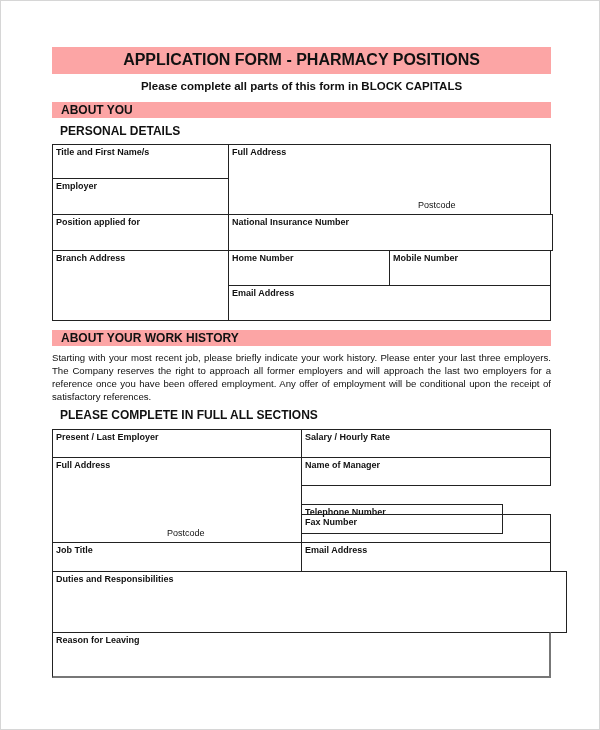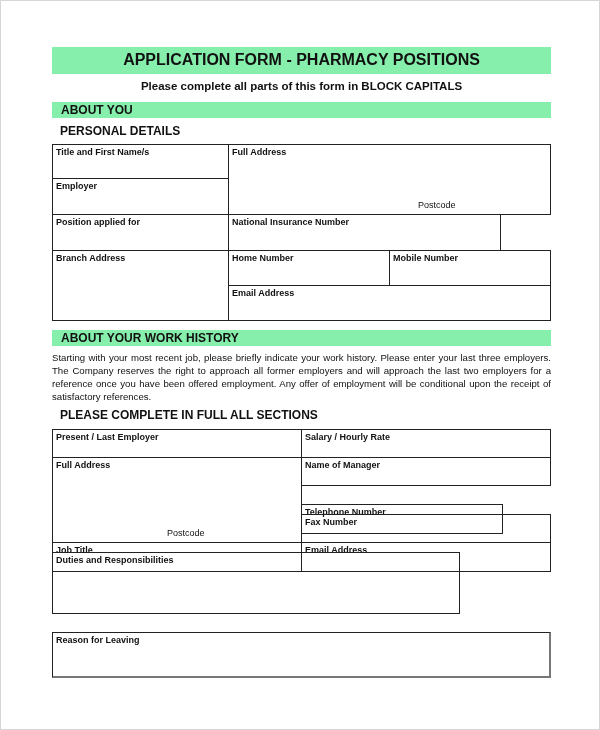--- a/index.html
+++ b/index.html
@@ -1,19 +1,19 @@
 <!DOCTYPE html>
 <html><head>
 <meta charset="utf-8">
 <style>
   html, body { margin:0; padding:0; }
   body { width:600px; height:730px; background:#ffffff; position:relative; overflow:hidden;
          font-family:"Liberation Sans", sans-serif; color:#111; }
   .page-border { position:absolute; left:0; top:0; width:598px; height:728px; border:1px solid #d6d6d6; }
-  .bar { position:absolute; left:52px; width:499px; background:#86efac; }
+  .bar { position:absolute; left:52px; width:499px; background:#fca5a5; }
   .title-bar { top:47px; height:27px; }
   .title-text { position:absolute; left:0; right:0; top:4px; text-align:center; font-size:16px; font-weight:bold; }
   .subtitle { position:absolute; left:52px; width:499px; top:80px; text-align:center; font-size:11.5px; font-weight:bold; }
   .section-bar { height:16px; }
   .section-text { position:absolute; left:9px; top:1px; font-size:12px; font-weight:bold; }
   .heading { position:absolute; left:52px; font-size:12px; font-weight:bold;padding-left:8px; }
   .para { position:absolute; left:52px; width:499px; top:351px; font-size:9.6px; line-height:13px; text-align:justify; }
   .cell { position:absolute; box-sizing:border-box; border:1px solid #222; }
   .lbl { position:absolute; left:3px; top:2px; font-size:9px;font-weight:bold; }
   .lbl.b { font-weight:bold; }
@@ -41,21 +41,21 @@
   <div class="cell" style="left:52px;top:178px;width:177px;height:37px;">
     <span class="lbl">Employer</span>
   </div>
   <div class="cell" style="left:228px;top:144px;width:323px;height:71px;">
     <span class="lbl">Full Address</span>
     <span class="post" style="left:189px;top:55px;">Postcode</span>
   </div>
   <div class="cell" style="left:52px;top:214px;width:177px;height:37px;">
     <span class="lbl">Position applied for</span>
   </div>
-  <div class="cell" style="left:228px;top:214px;width:273px;height:37px;">
+  <div class="cell" style="left:228px;top:214px;width:325px;height:37px;">
     <span class="lbl">National Insurance Number</span>
   </div>
   <div class="cell" style="left:52px;top:250px;width:177px;height:71px;">
     <span class="lbl">Branch Address</span>
   </div>
   <div class="cell" style="left:228px;top:250px;width:162px;height:36px;">
     <span class="lbl">Home Number</span>
   </div>
   <div class="cell" style="left:389px;top:250px;width:162px;height:36px;">
     <span class="lbl">Mobile Number</span>
@@ -90,19 +90,19 @@
   </div>
   <div class="cell" style="left:301px;top:514px;width:250px;height:29px;">
     <span class="lbl">Fax Number</span>
   </div>
   <div class="cell" style="left:52px;top:542px;width:250px;height:30px;">
     <span class="lbl">Job Title</span>
   </div>
   <div class="cell" style="left:301px;top:542px;width:250px;height:30px;">
     <span class="lbl">Email Address</span>
   </div>
-  <div class="cell" style="left:52px;top:552px;width:408px;height:62px;text-decoration:underline;">
+  <div class="cell" style="left:52px;top:571px;width:515px;height:62px;text-decoration:underline;">
     <span class="lbl b">Duties and Responsibilities</span>
   </div>
   <div class="cell" style="left:52px;top:632px;width:499px;height:46px;border-bottom:2px solid #777;border-right:2px solid #777;">
     <span class="lbl b">Reason for Leaving</span>
   </div>
 </div>
 
 </body></html>

